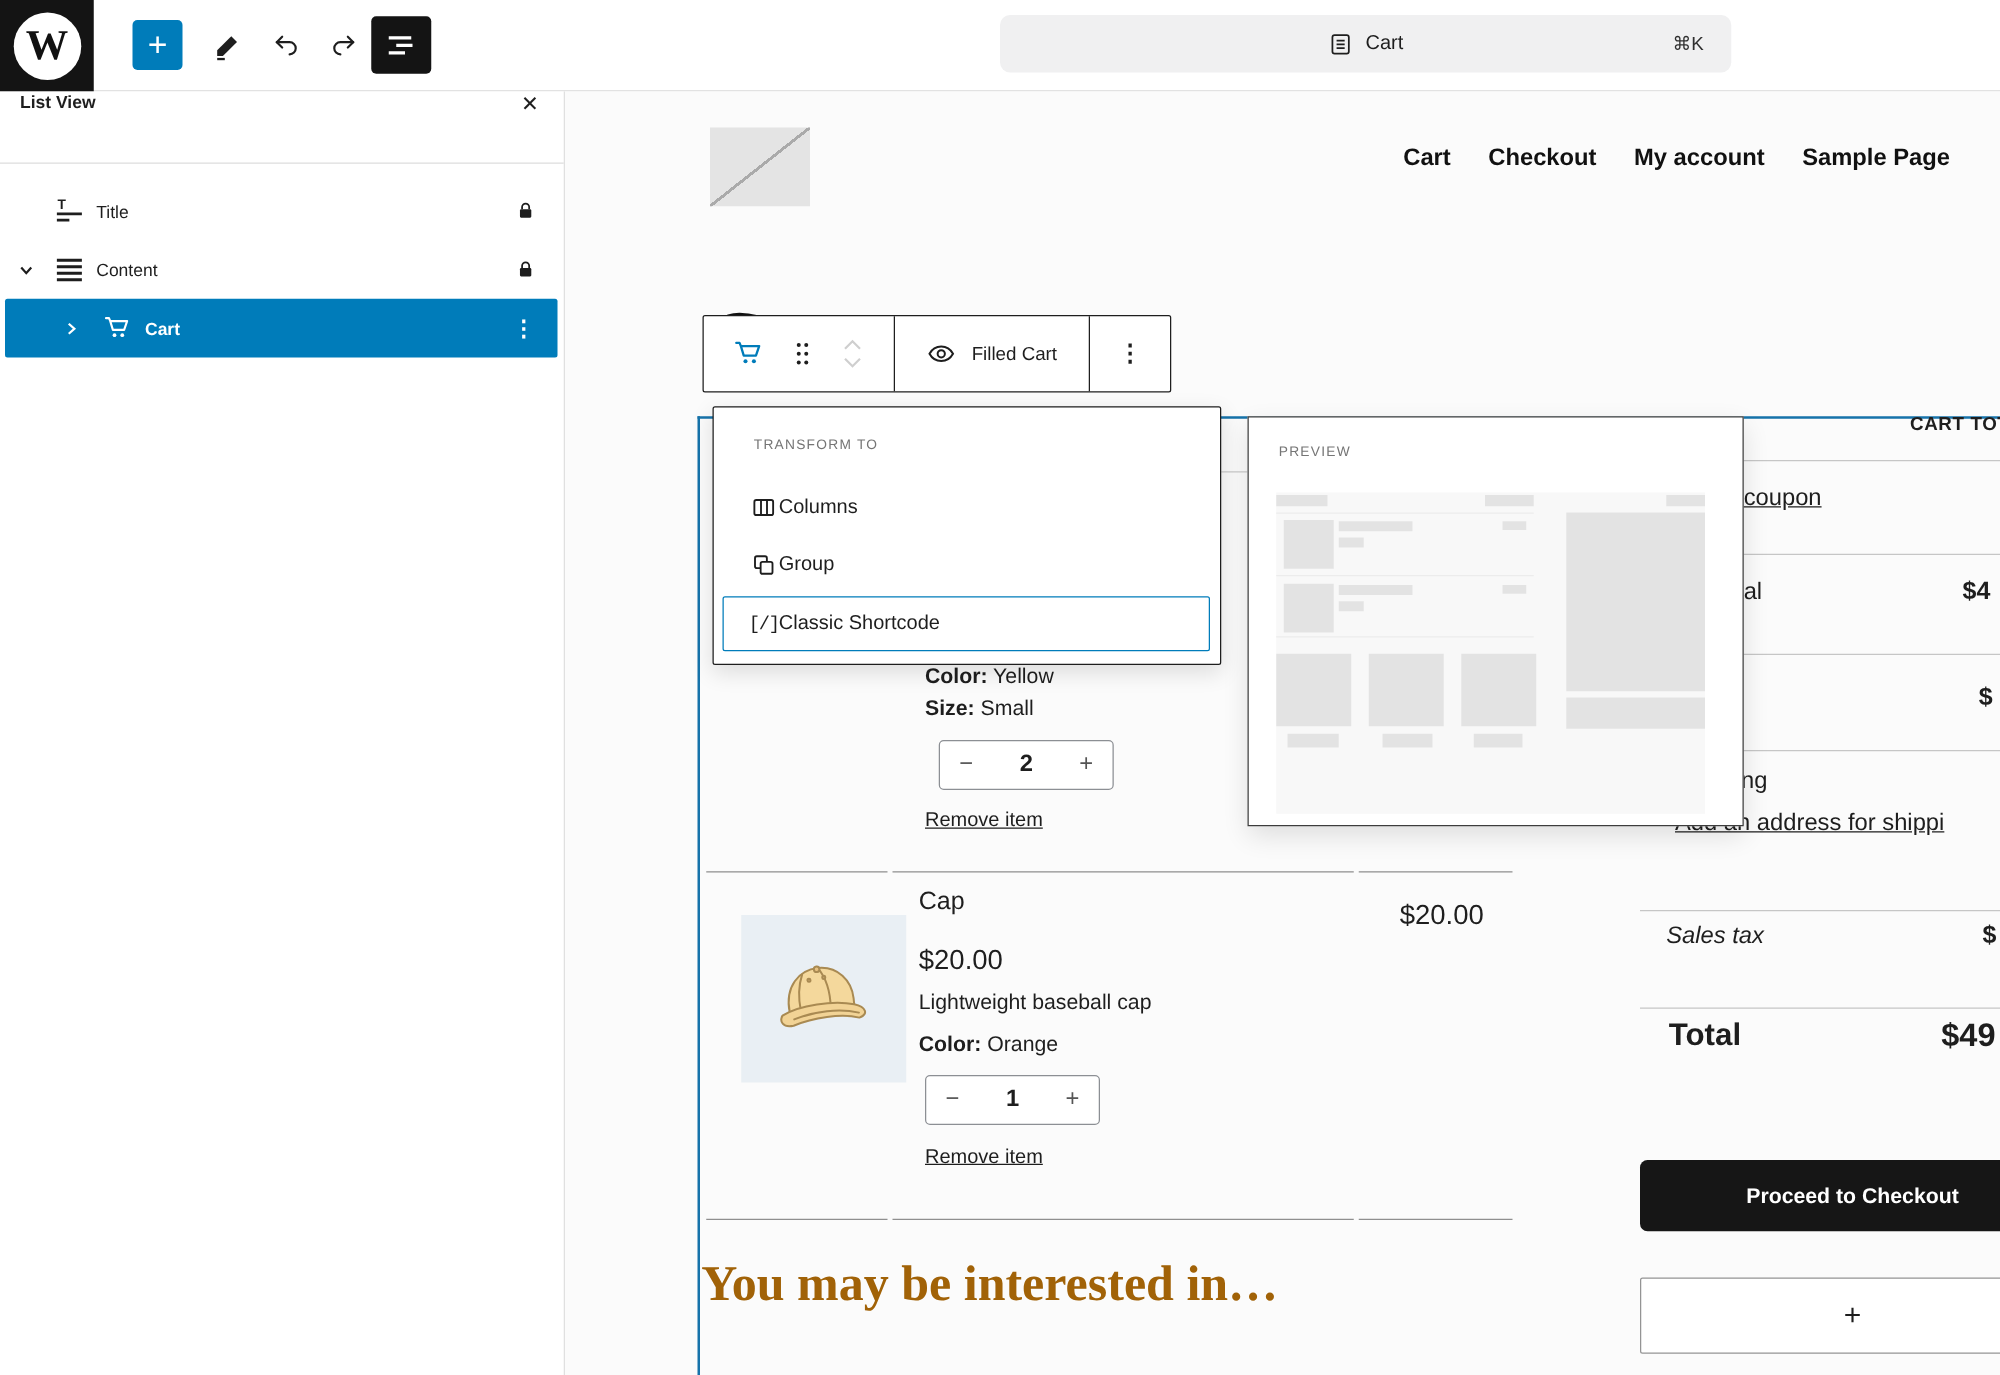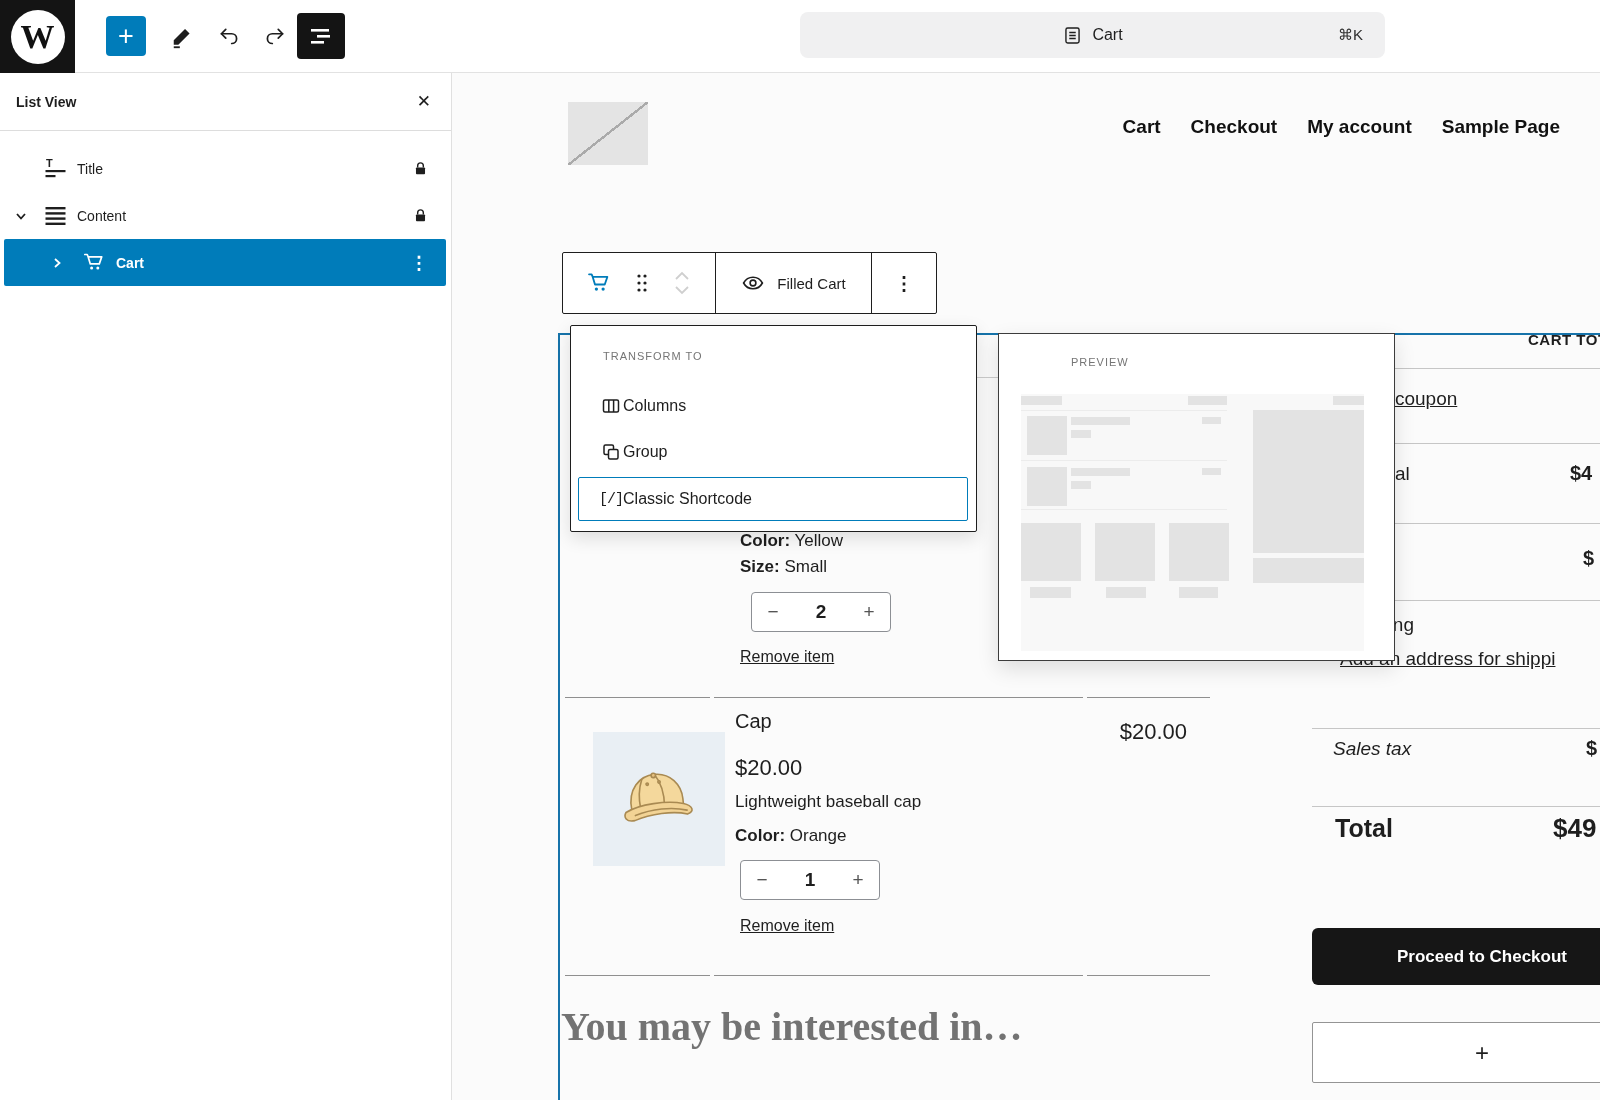--- a/index.html
+++ b/index.html
@@ -22,21 +22,21 @@
   .lv-btn { left:297px; top:13px; width:48px; height:46px; background:#141414; border-radius:4px; }
   .cmdbar { position:absolute; left:800px; top:12px; width:585px; height:46px; background:#f0f0f1;
             border-radius:8px; display:flex; align-items:center; cursor:pointer; }
   .cmdbar .center { flex:1; display:flex; align-items:center; justify-content:center; gap:9px;
             font-size:16px; color:#1e1e1e; }
   .cmdbar .kbd { position:absolute; right:22px; font-size:15px; color:#2f2f2f; }
 
   
   .left-panel { position:absolute; left:0; top:73px; width:452px; height:1027px; background:#fff;
                 border-right:1px solid #e0e0e0; z-index:15; }
-  .lv-head { height:58px; border-bottom:1px solid #ddd; display:flex; align-items:center;
+  .lv-head { height:58px; border-bottom:1px solid #ddd; display:flex; align-items:flex-start;
              padding:0 20px 0 16px; justify-content:space-between; }
   .lv-title { font-size:14px; font-weight:600; }
   .lv-close { font-size:17px; cursor:pointer; }
   .lv-rows { padding-top:14px; }
   .lv-row { height:47px; display:flex; align-items:center; position:relative; cursor:pointer; }
   .lv-row .exp { width:16px; position:absolute; left:14px; display:flex; }
   .lv-row .ric { position:absolute; left:42px; width:24px; display:flex; }
   .lv-row .rlabel { position:absolute; left:77px; font-size:14px; }
   .lv-row .lock { position:absolute; right:22px; display:flex; }
   .lv-row.selected { background:#007cba; color:#fff; margin:0 5px 0 4px; border-radius:2px; }
@@ -75,21 +75,21 @@
   .dd-item { position:absolute; left:28px; height:46px; display:flex; align-items:center; 
       font-size:16px; cursor:pointer; }
   .dd-item.focused { left:7px; top:151px; width:390px; height:44px; border:1.5px solid #007cba;
       border-radius:2px; padding-left:20px; }
   .sc-glyph { font-family:"Liberation Mono",monospace; font-size:15px; letter-spacing:-1px; }
 
   
   .preview { position:absolute; left:998px; top:333px; width:397px; height:328px; background:#fff;
       border:1px solid #3c3c3c; box-shadow:0 8px 20px rgba(0,0,0,.12); z-index:8; }
   .pv-title { position:absolute; left:24px; top:22px; font-size:11px; font-weight:500; letter-spacing:1px;
-      color:#757575;margin-left:48px; }
+      color:#757575; }
   .wireframe { position:absolute; left:22px; top:60px; width:343px; height:257px; background:#f8f8f8; }
   .wf { position:absolute; background:#e3e3e3; }
   .wf-line { position:absolute; background:#ececec; height:1px; }
 
   
   .attr-label { font-weight:700; }
   .itm-txt { position:absolute; font-size:17px; z-index:1; }
   .stepper { position:absolute; width:140px; height:40px; border:1px solid #8c8f94; border-radius:4px;
       background:#fff; display:flex; align-items:center; z-index:1; }
   .stepper .sgn { width:42px; text-align:center; font-size:19px; color:#555; cursor:pointer; }
@@ -97,21 +97,21 @@
   .rm-link { position:absolute; font-size:16px; text-decoration:underline; cursor:pointer; z-index:1; }
   .prod-divider { position:absolute; height:1px; background:#8f8f8f; z-index:1; }
   .thumb { position:absolute; left:593px; top:732px; width:132px; height:134px; background:#e9eff4;
       display:flex; align-items:center; justify-content:center; z-index:1; }
   .p-name { position:absolute; left:735px; top:710px; font-size:20px; 
       cursor:pointer; z-index:1; }
   .p-price { position:absolute; left:735px; top:755px; font-size:22px; z-index:1; }
   .p-desc { position:absolute; left:735px; top:792px; font-size:17px; z-index:1; }
   .line-total { position:absolute; left:1020px; top:719px; width:167px; text-align:right; font-size:22px; z-index:1; }
   .cross-sell { position:absolute; left:561px; top:1003px; font-family:"Liberation Serif",serif;
-      font-size:40px; color:#737373; z-index:1; }
+      font-size:40px; color:#a16207; z-index:1; }
 
   
   .ct { position:absolute; z-index:3; }
   .ct-hline { position:absolute; left:1312px; width:340px; height:1px; background:#c6c6c6; z-index:3; }
   .ct-heading { left:1528px; top:331px; font-size:15px; font-weight:600; letter-spacing:.5px; white-space:nowrap; }
   .ct-link { text-decoration:underline; cursor:pointer; font-size:19px; white-space:nowrap; }
   .ct-label { font-size:19px; white-space:nowrap; }
   .ct-val { font-size:20px; font-weight:700; white-space:nowrap; }
   .checkout-btn { position:absolute; left:1312px; top:928px; width:340px; height:57px; background:#161616;
       border-radius:6px; color:#fff; font-size:17px; font-weight:700; display:flex; align-items:center;

